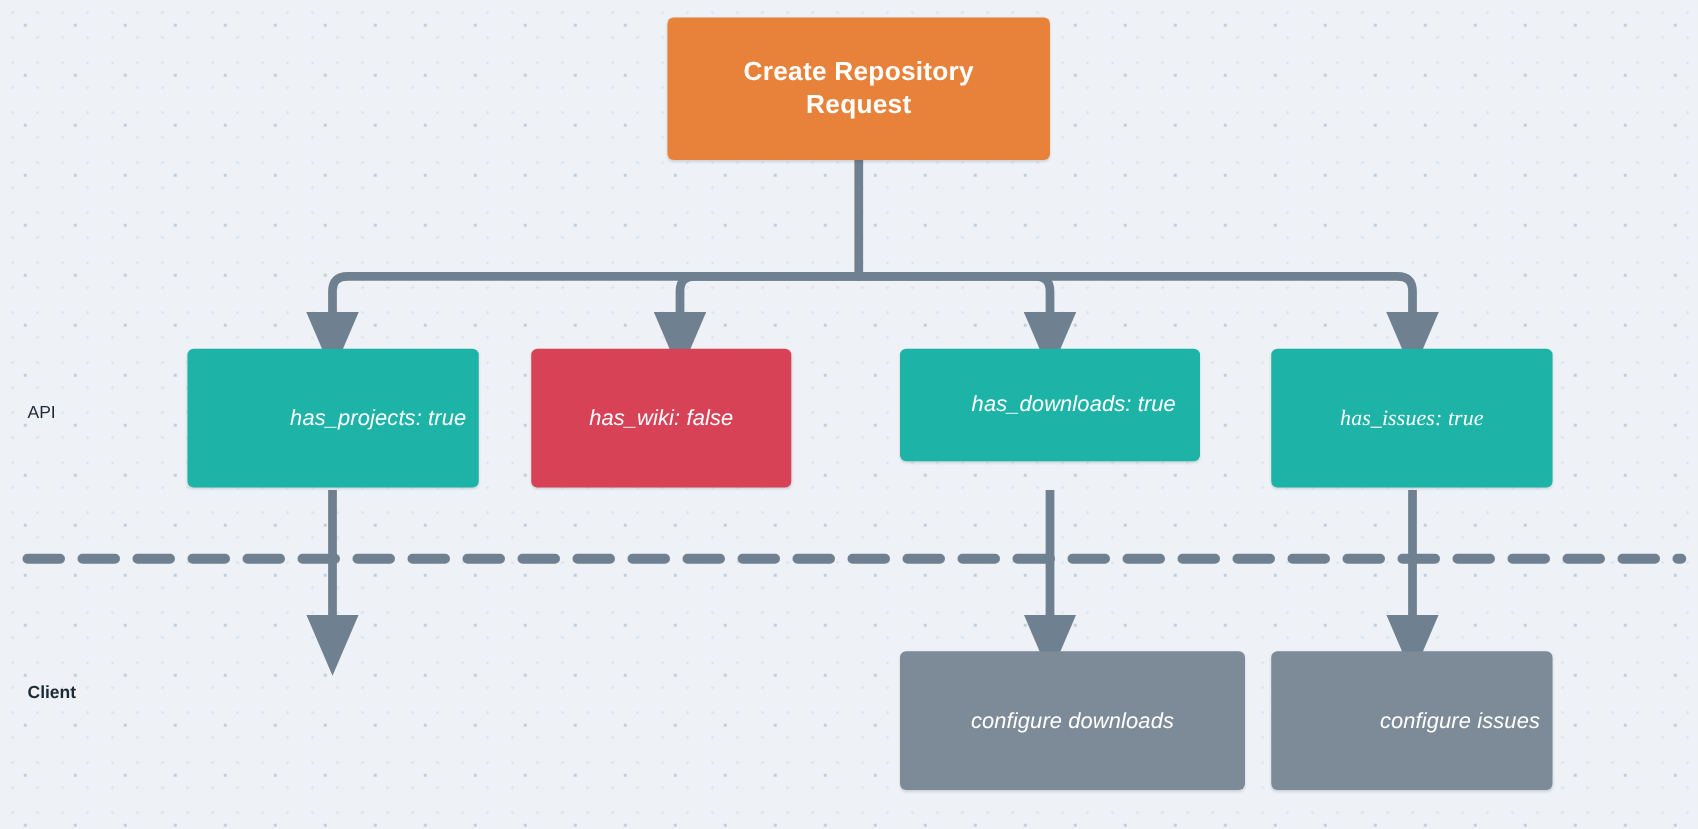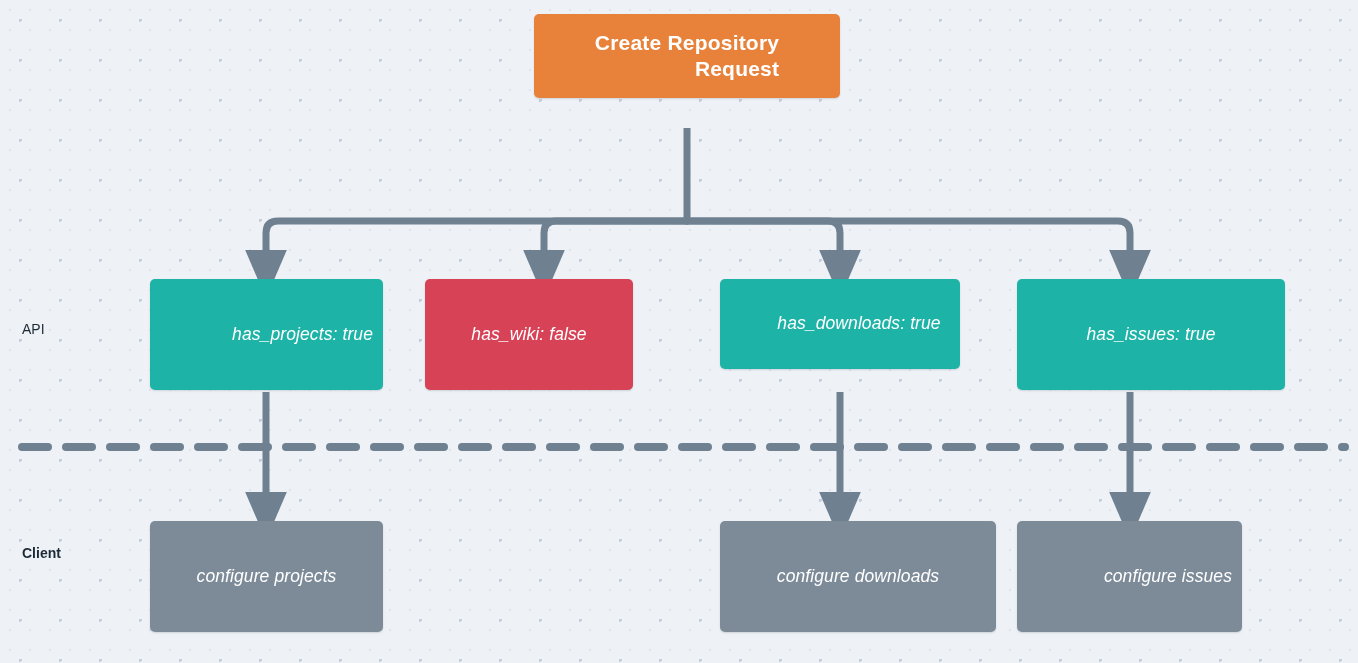--- a/index.html
+++ b/index.html
@@ -103,46 +103,43 @@
 
     <path d="M1130,392 L1130,500" fill="none" stroke="#6f8090" stroke-width="7" stroke-linecap="butt" marker-end="url(#arrowhead)"></path>
 
     <line x1="22" y1="447" x2="1345" y2="447" stroke="#6f8090" stroke-width="8" stroke-linecap="round" stroke-dasharray="26 18"></line>
   </svg>
 
   <div class="lane-label" style="left:22px; top:321px;">API</div>
 
   <div class="lane-label" style="left:22px; top:545px;font-weight:bold;">Client</div>
 
-  <div class="node node-root" style="left:534px; top:14px; width:306px; height:84px; background-color:#e8823a;text-align:right;">
+  <div class="node node-root" style="left:534px; top:14px; width:306px; height:114px; background-color:#e8823a;">
     <span>
       <span>Create Repository</span><br>
       <span>Request</span>
     </span>
   </div>
 
   <div class="node node-api" style="left:150px; top:279px; width:233px; height:111px; background-color:#1eb3a7;justify-content:flex-end;">
     <span>has_projects: true</span>
   </div>
 
   <div class="node node-api" style="left:425px; top:279px; width:208px; height:111px; background-color:#d74257;">
     <span>has_wiki: false</span>
   </div>
 
   <div class="node node-api" style="left:720px; top:279px; width:240px; height:90px; background-color:#1eb3a7;padding-left:48px;">
     <span>has_downloads: true</span>
   </div>
 
-  <div class="node node-api" style="left:1017px; top:279px; width:268px; height:111px; background-color:#1eb3a7;">
+  <div class="node node-api" style="left:1017px; top:279px; width:225px; height:111px; background-color:#1eb3a7;font-family:Liberation Serif, serif;">
     <span>has_issues: true</span>
   </div>
 
-  <div class="node node-client" style="left:150px; top:521px; width:233px; height:111px; background-color:#7d8b99;">
-    <span>configure projects</span>
-  </div>
 
   <div class="node node-client" style="left:720px; top:521px; width:276px; height:111px; background-color:#7d8b99;">
     <span>configure downloads</span>
   </div>
 
   <div class="node node-client" style="left:1017px; top:521px; width:225px; height:111px; background-color:#7d8b99;justify-content:flex-end;">
     <span>configure issues</span>
   </div>
 
 </div>

